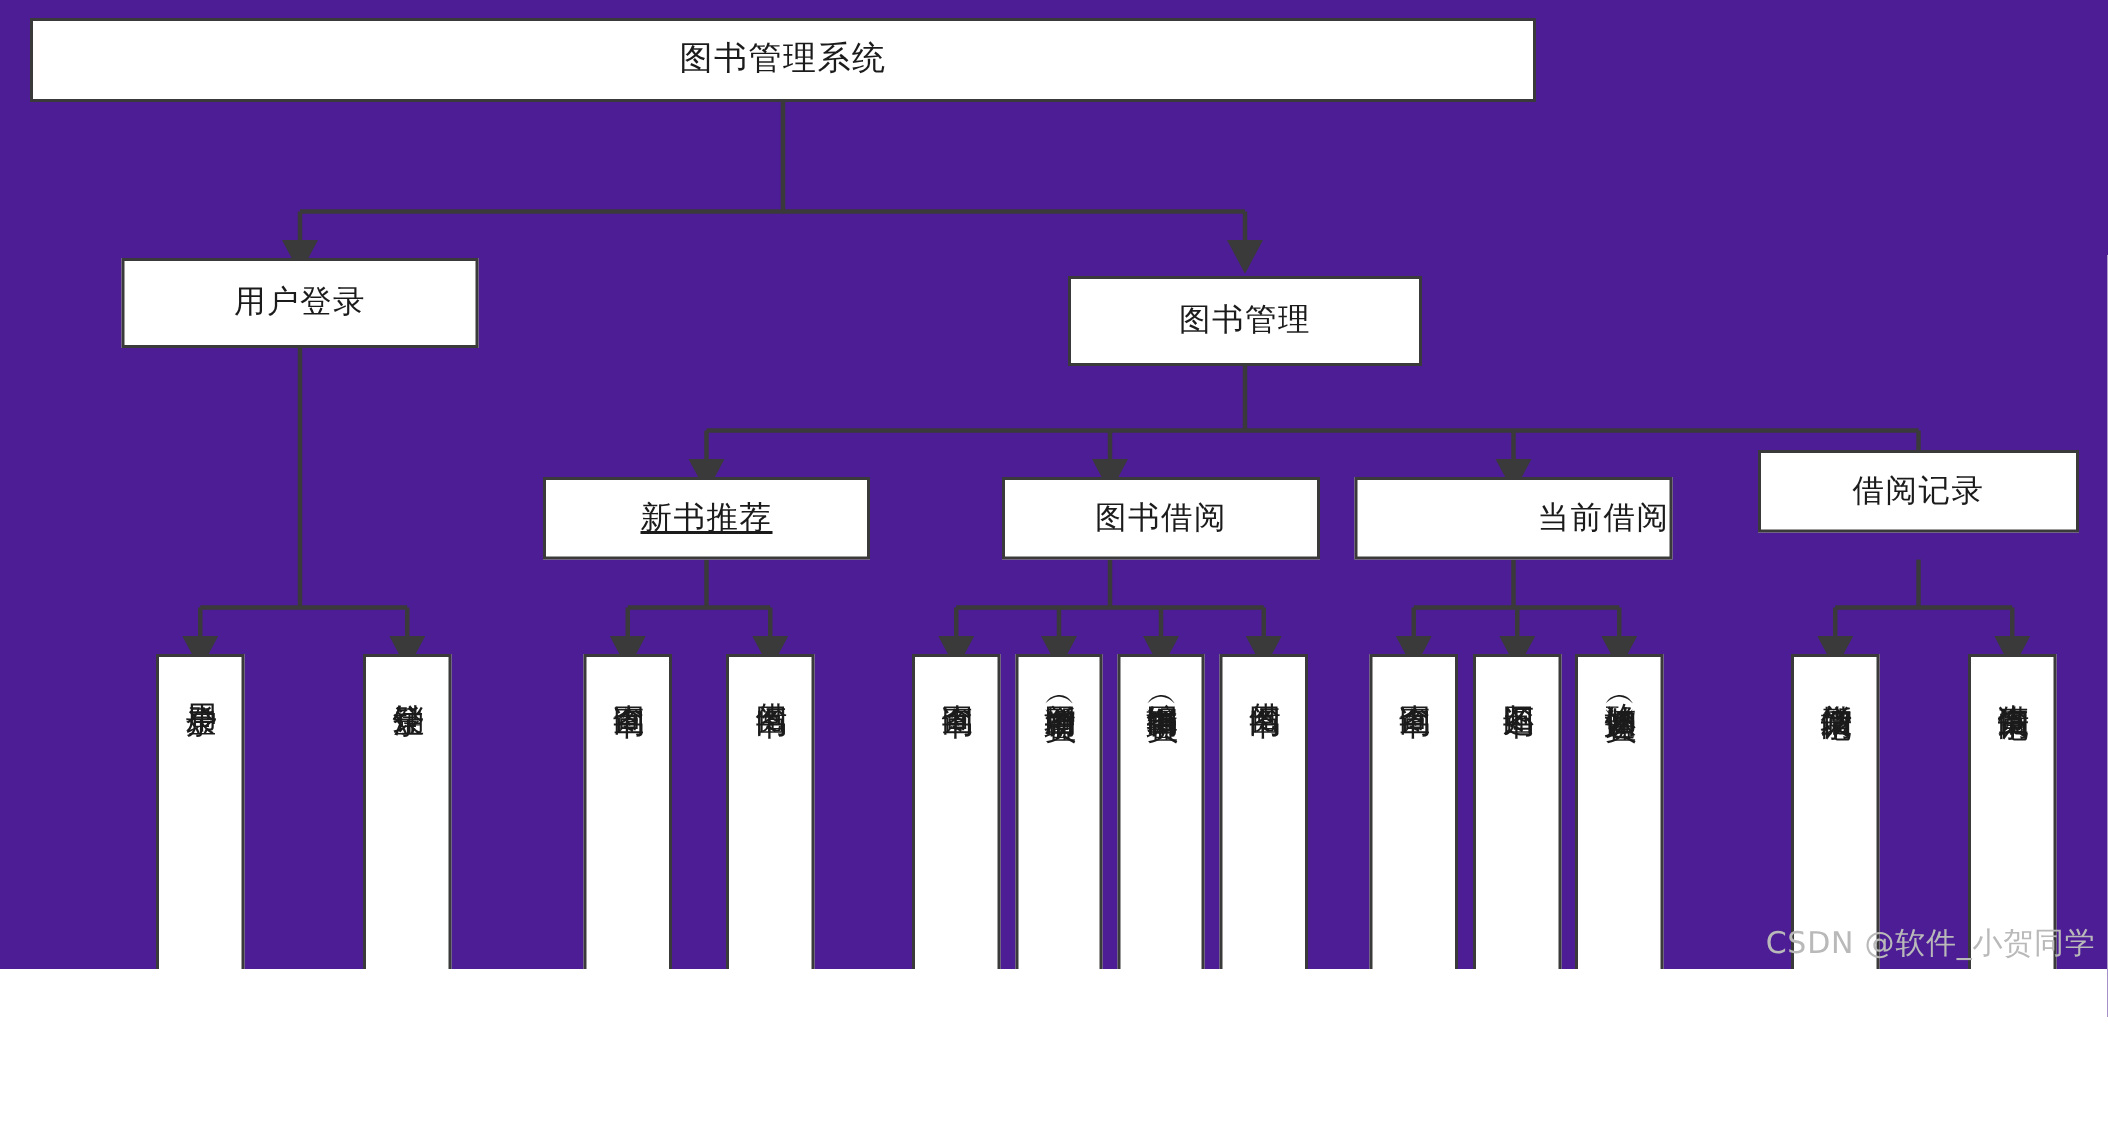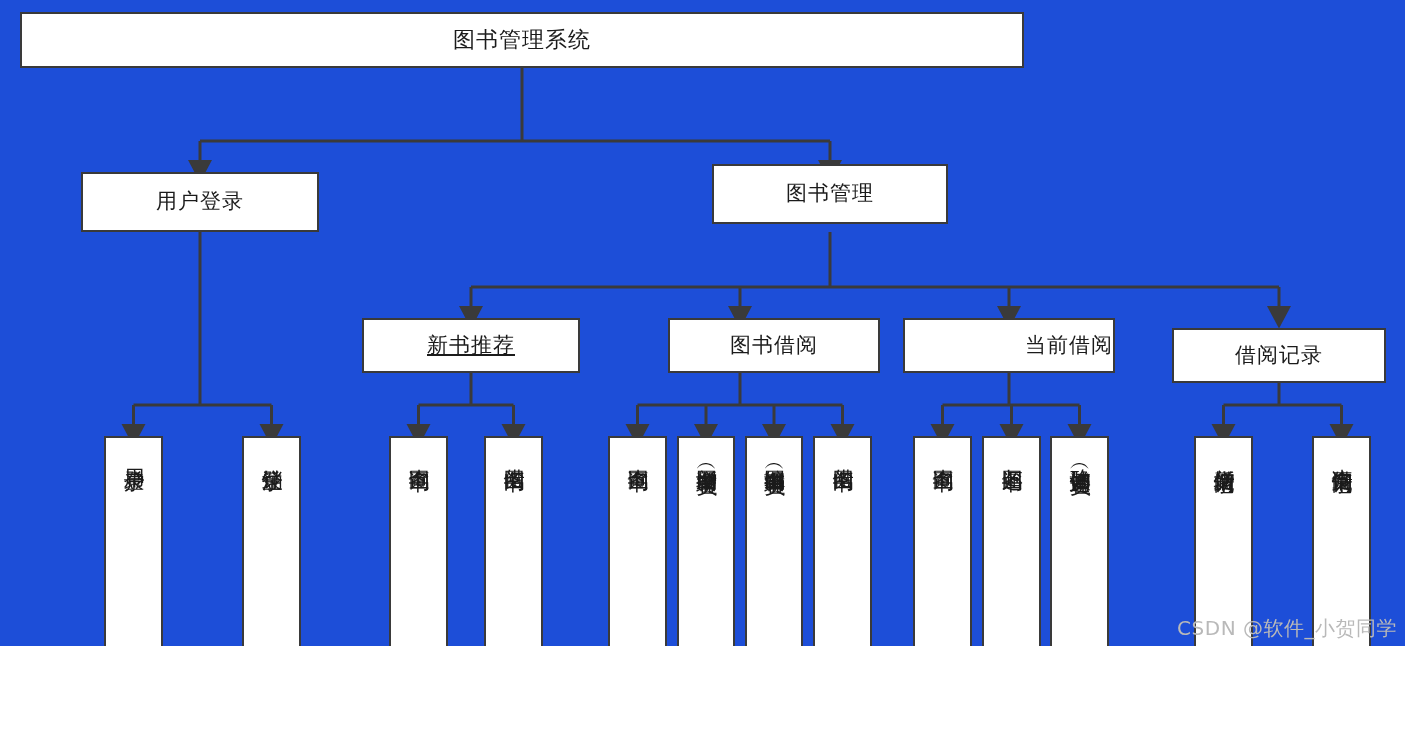--- a/index.html
+++ b/index.html
@@ -7,21 +7,21 @@
     padding: 0;
     background: #ffffff;
   }
   body {
     font-family: "DejaVu Sans", "Liberation Sans", sans-serif;
   }
   #canvas {
     position: relative;
     width: 1405px;
     height: 646px;
-    background: #1d4ed8;
+    background: #4c1d95;
     overflow: hidden;
   }
   #edges {
     position: absolute;
     left: 0;
     top: 0;
     width: 1405px;
     height: 747px;
     pointer-events: none;
   }
@@ -116,33 +116,33 @@
       </g>
   </svg>
 
   <div id="nodes-layer">
       <div class="node horiz root" style="left: 20px; top: 12px; width: 1004px; height: 56px;">
         <span>图书管理系统</span>
       </div>
       <div class="node horiz" style="left: 81px; top: 172px; width: 238px; height: 60px;">
         <span>用户登录</span>
       </div>
-      <div class="node horiz" style="left: 712px; top: 164px; width: 236px; height: 60px;">
+      <div class="node horiz" style="left: 712px; top: 184px; width: 236px; height: 60px;">
         <span>图书管理</span>
       </div>
       <div class="node horiz" style="left: 362px; top: 318px; width: 218px; height: 55px; text-decoration: underline;">
         <span>新书推荐</span>
       </div>
       <div class="node horiz" style="left: 668px; top: 318px; width: 212px; height: 55px;">
         <span>图书借阅</span>
       </div>
       <div class="node horiz" style="left: 903px; top: 318px; width: 212px; height: 55px; justify-content: flex-end;">
         <span>当前借阅</span>
       </div>
-      <div class="node horiz" style="left: 1172px; top: 328px; width: 214px; height: 55px;">
+      <div class="node horiz" style="left: 1172px; top: 300px; width: 214px; height: 55px;">
         <span>借阅记录</span>
       </div>
       <div class="node vert" style="left: 104px; top: 436px; width: 59px; height: 297px;">
         <span class="vtext">用户登录</span>
       </div>
       <div class="node vert" style="left: 242px; top: 436px; width: 59px; height: 297px;">
         <span class="vtext">注销登录</span>
       </div>
       <div class="node vert" style="left: 389px; top: 436px; width: 59px; height: 297px;">
         <span class="vtext">查询图书</span>

